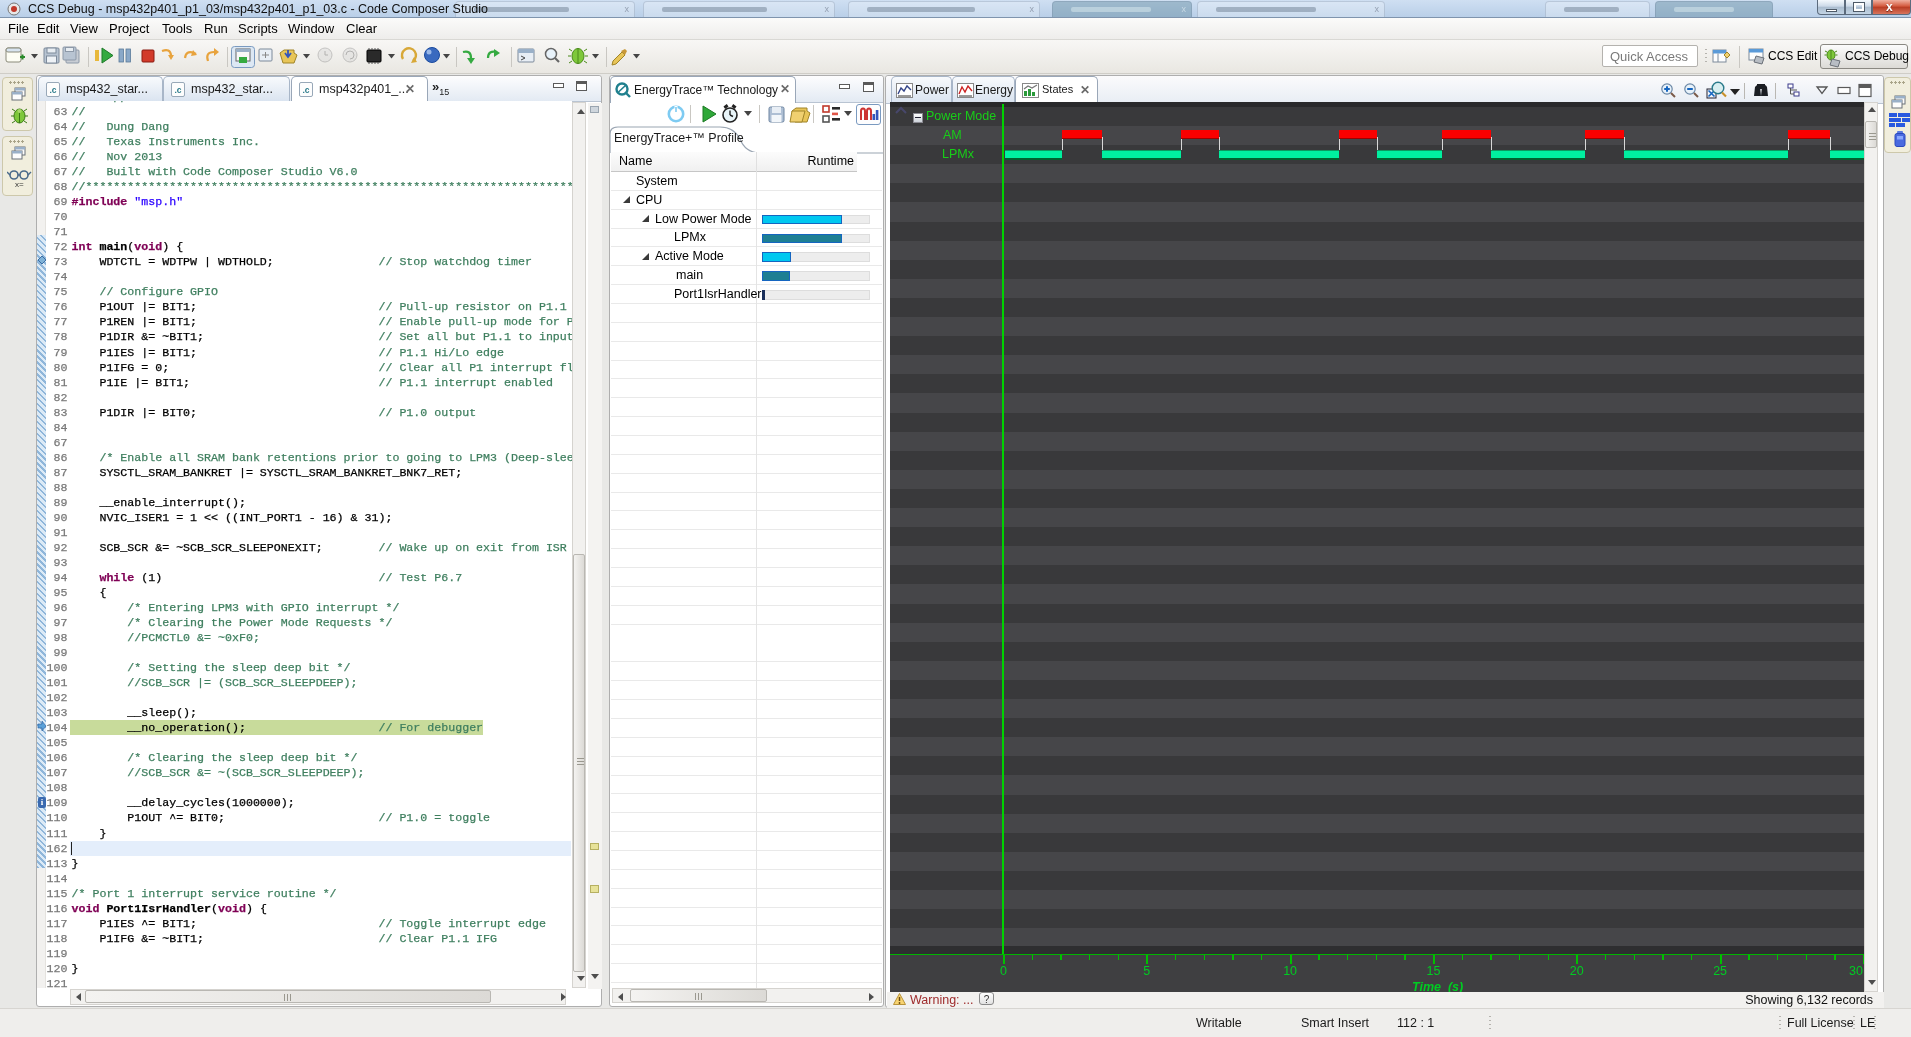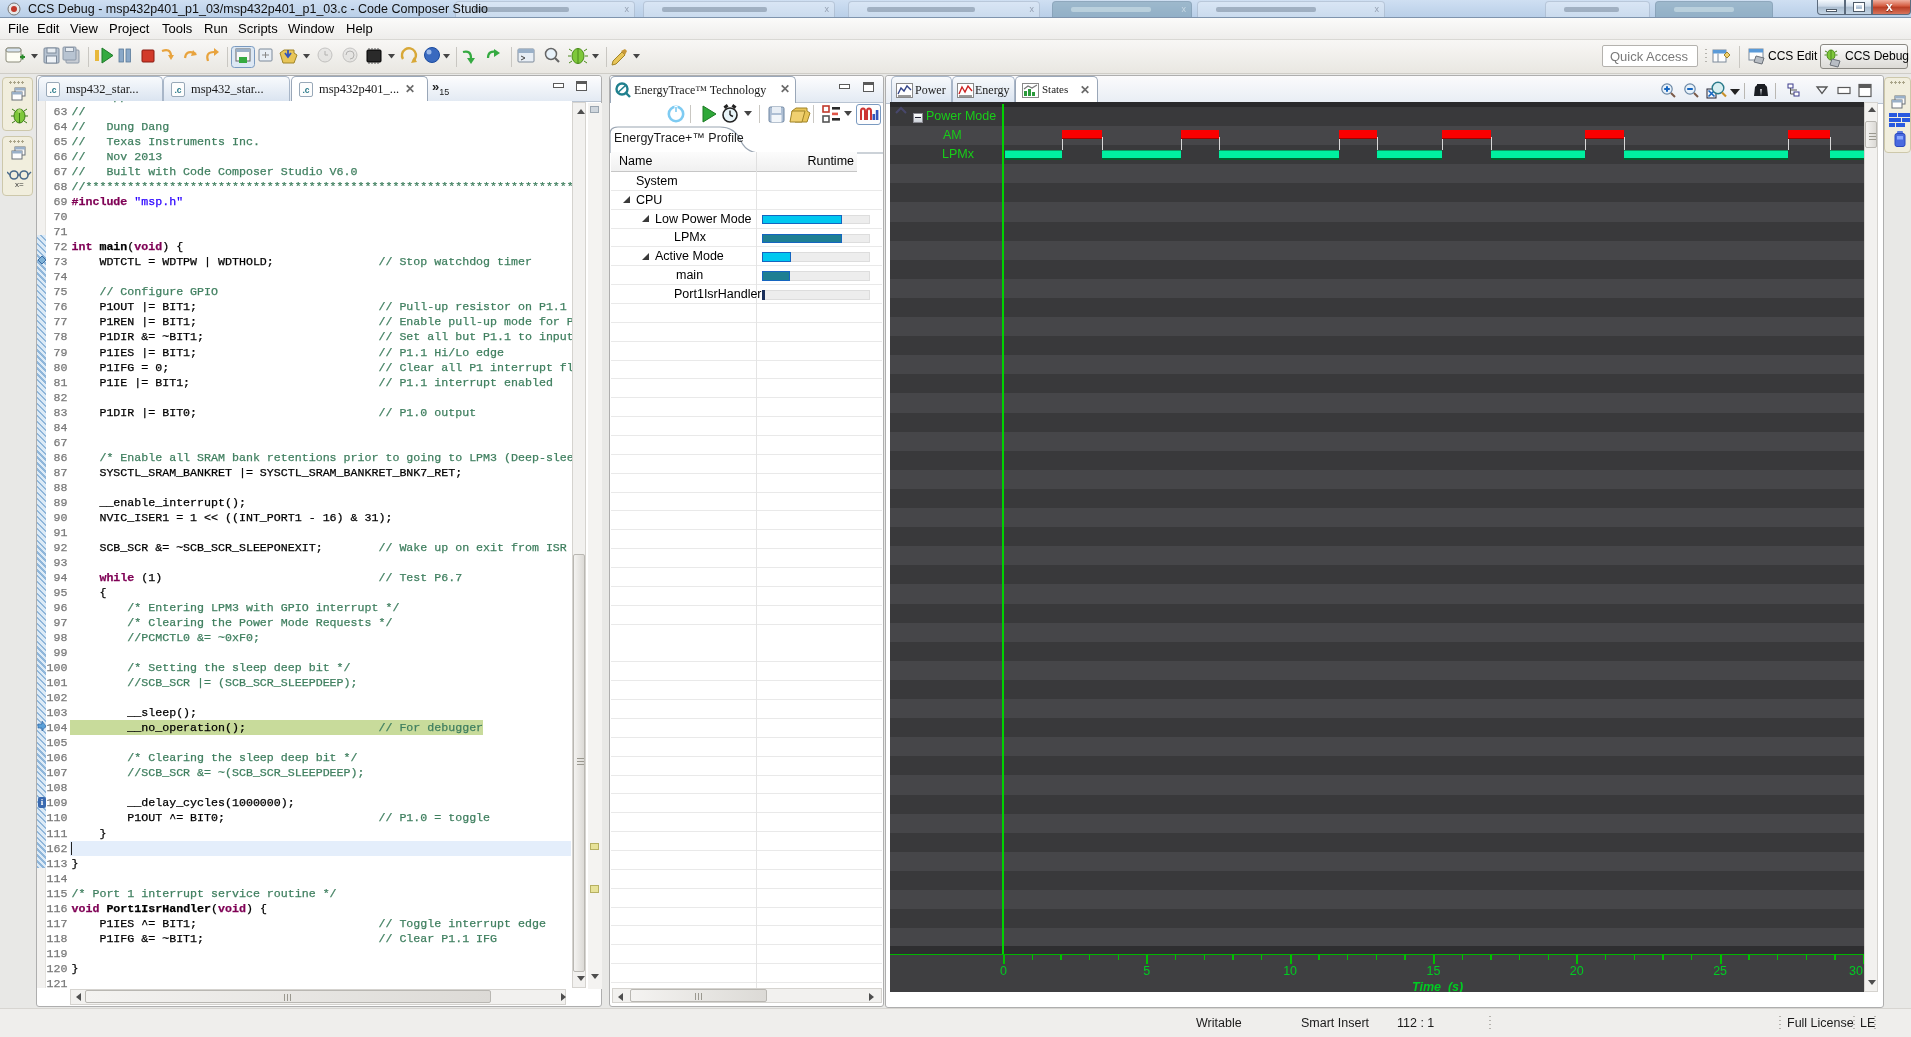--- a/index.html
+++ b/index.html
@@ -37,21 +37,21 @@
   .dots { position:absolute; width:16px; height:3px;
     background-image:radial-gradient(circle at 1.5px 1.5px,#a9a489 1px,transparent 1.2px); background-size:4px 3px; }
 
   
   #edpanel { left:36px; top:75px; width:566px; height:932px; }
   .tabrow { position:absolute; left:0; top:0; right:0; height:26px;
     background:linear-gradient(#fdfdfe,#e3eaf3); border-bottom:1px solid #b9c4d2; border-radius:3px 3px 0 0; }
   .etab { position:absolute; top:0; height:26px; border:1px solid #a8b6c8; border-bottom:none; border-radius:5px 5px 0 0;
     background:linear-gradient(#f8fafc,#d9e3f0); font-size:12.5px; color:#1a1a1a; }
   .etab.active { background:#fff; border-color:#9aa7b8; height:27px; }
-  .etab .lbl { position:absolute; left:27px; top:5px; white-space:nowrap;font-family:Liberation Serif, serif; }
+  .etab .lbl { position:absolute; left:27px; top:5px; white-space:nowrap; }
   .cicon { position:absolute; left:7px; top:5px; width:14px; height:15px; background:#fdfdfd; border:1px solid #98a8b8; border-radius:2px;
      font-size:8.5px; color:#2a7a8a; font-weight:bold; text-align:center; line-height:14px; }
   .closex { position:absolute; top:5px; font-size:12px; color:#6a6a6a; font-weight:bold; }
   .vwbtn { position:absolute; width:15px; height:12px; }
 
   #edcontent { position:absolute; left:0px; top:25px; width:535px; height:887px; background:#fff; overflow:hidden; }
   #ruler { position:absolute; left:0; top:0; width:9px; height:888px; background:#f2f1ef; border-right:1px solid #e4e2de; }
   #rulerhatch { position:absolute; left:0; top:134px; width:9px; height:633px;
      background:repeating-linear-gradient(45deg,#8fb6da 0 1.6px,#dceaf6 1.6px 4.2px); }
   pre.code { position:absolute; left:7.5px; top:-12.03px; font-family:"Liberation Mono",monospace; font-size:11.63px; line-height:15.03px; color:#000; -webkit-text-stroke:0.25px currentColor; }
@@ -132,21 +132,21 @@
 
 <div id="menubar">
   <span style="left:8px">File</span>
   <span style="left:37px">Edit</span>
   <span style="left:70px">View</span>
   <span style="left:109px">Project</span>
   <span style="left:162px">Tools</span>
   <span style="left:204px">Run</span>
   <span style="left:238px">Scripts</span>
   <span style="left:288px">Window</span>
-  <span style="left:346px">Help</span>
+  <span style="left:346px">Clear</span>
 </div>
 
 <div id="toolbar">
   <svg class="abs" style="left:0;top:5px" width="660" height="26" viewBox="0 0 660 26">
     <rect x="6" y="3" width="15" height="14" rx="2" fill="#fdfdf4" stroke="#8a8a7a"></rect>
     <rect x="6" y="3" width="15" height="4" rx="2" fill="#d8e4f0" stroke="#8a8a7a"></rect>
     <path d="M20 12 l5 0 M22.5 9.5 l0 5" stroke="#2a8a2a" stroke-width="2"></path>
     <path d="M31 9 h7 l-3.5 4.5 Z" fill="#444"></path>
     <g fill="#b8c4d2" stroke="#7d8a9a">
         <rect x="44" y="3" width="15" height="15" rx="1"></rect>
@@ -619,20 +619,30 @@
     <div class="seg" style="left:522px;top:877.5px;font-size:12.5px;font-weight:bold;font-style:italic;color:#00cc22">Time&nbsp;&nbsp;(s)</div>
   </div>
 
   <div class="sbv" style="left:978px;top:26px;width:14px;height:890px"></div>
   <div class="sarrow" style="left:982px;top:31px;border-left:4px solid transparent;border-right:4px solid transparent;border-bottom:5px solid #4e4e4e"></div>
   <div class="sbthumb" style="left:979px;top:45px;width:12px;height:27px">
       <div class="grip" style="top:11px"></div>
     </div>
   <div class="sarrow" style="left:982px;top:904px;border-left:4px solid transparent;border-right:4px solid transparent;border-top:5px solid #4e4e4e"></div>
 
+  <div class="abs" style="left:1px;top:916px;width:997px;height:15.5px;background:#f2f1ef">
+    <svg class="abs" style="left:6px;top:1px" width="13" height="12" viewBox="0 0 13 12">
+        <path d="M6.5 0.5 L12.5 11.5 H0.5 Z" fill="#f8d370" stroke="#b8933a"></path>
+        <line x1="6.5" y1="4" x2="6.5" y2="8" stroke="#6a4a10" stroke-width="1.5"></line>
+        <circle cx="6.5" cy="10" r="0.9" fill="#6a4a10"></circle>
+      </svg>
+    <div class="abs" style="left:23px;top:1px;font-size:12.5px;color:#9e2a2b">Warning: ...</div>
+    <div class="abs" style="left:92px;top:0px;width:15px;height:13px;border:1px solid #8a8a8a;border-radius:3px;background:linear-gradient(#fff,#e2e2e2);text-align:center;font-size:10px;line-height:13px;color:#333">?</div>
+    <div class="abs" style="right:11px;top:1px;font-size:12.5px;color:#111">Showing 6,132 records</div>
+  </div>
 </div>
 
 <div class="minipanel" style="left:1884px;top:77px;width:27px;height:76px">
   <div class="dots" style="left:5px;top:3px"></div>
   <svg class="abs" style="left:6px;top:17px" width="16" height="14" viewBox="0 0 16 14">
       <rect x="4" y="1" width="10" height="8" fill="#fdfdfd" stroke="#6a7078"></rect>
       <rect x="4" y="1" width="10" height="2.5" fill="#9ab0c8"></rect>
       <rect x="1" y="5" width="10" height="8" fill="#fdfdfd" stroke="#6a7078"></rect>
       <rect x="1" y="5" width="10" height="2.5" fill="#9ab0c8"></rect>
     </svg>

